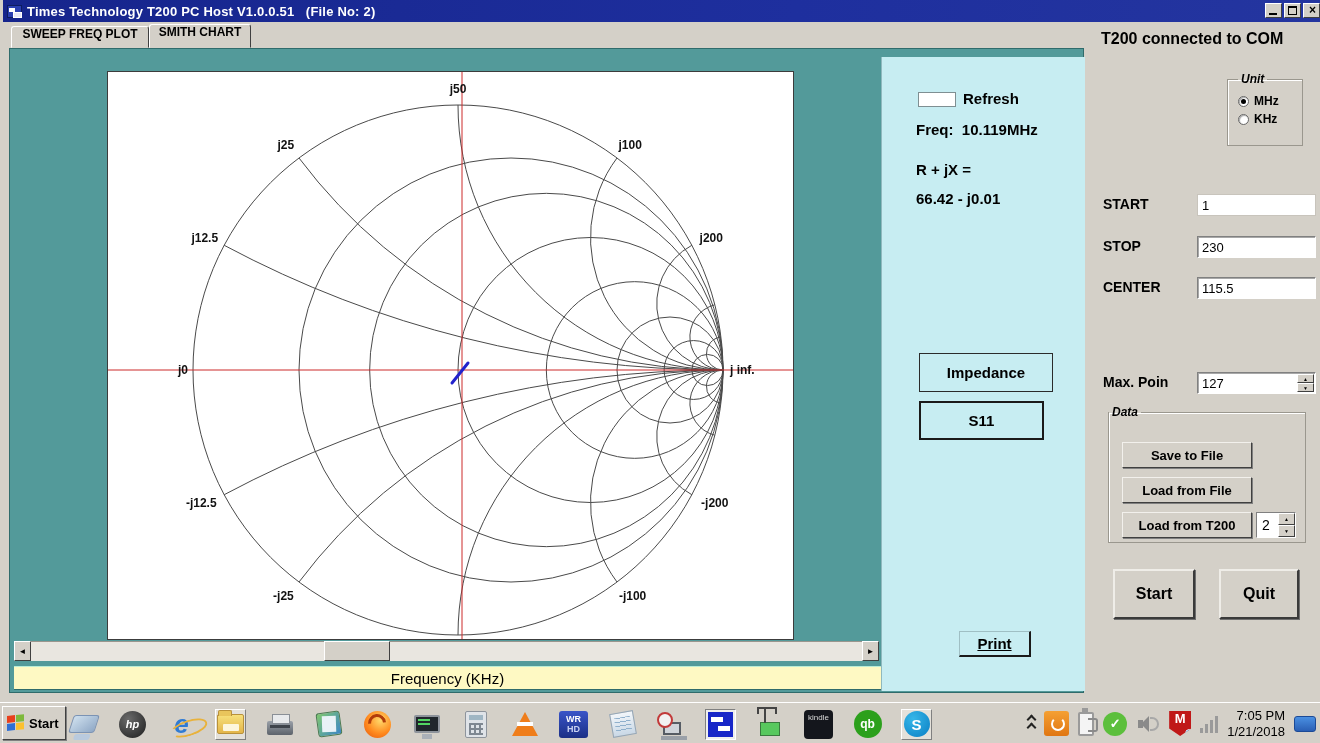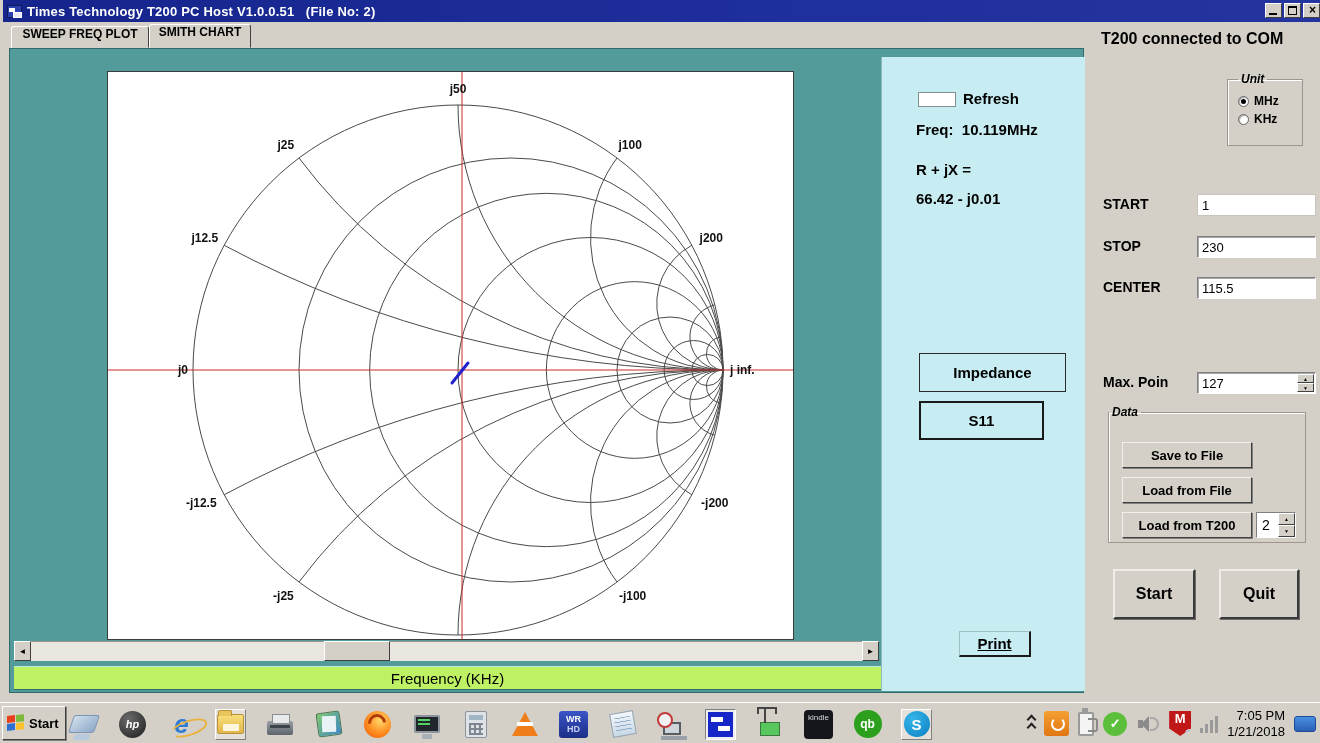--- a/index.html
+++ b/index.html
@@ -50,31 +50,31 @@
              background:#e9e6e0; box-shadow:inset 1px 1px 0 #9a968e; }
   .sb-btn { position:absolute; top:0; width:17px; height:20px; background:#d4d0c8;
             border:1px solid; border-color:#fff #404040 #404040 #fff;
             font-size:8px; color:#000; display:flex; align-items:center; justify-content:center; }
   #sb-left { left:0; } #sb-right { right:0; }
   #sb-thumb { position:absolute; left:310px; top:0; width:66px; height:20px; background:#d4d0c8;
               border:1px solid; border-color:#fff #404040 #404040 #fff; }
 
   
   #freq-bar { position:absolute; left:4px; top:617px; width:867px; height:24px;
-              background:#bef264; border-top:1px solid #b9ecd6; border-bottom:1px solid #2f6b6b;
+              background:#fef9c3; border-top:1px solid #b9ecd6; border-bottom:1px solid #2f6b6b;
               display:flex; align-items:center; justify-content:center;
               font-size:15px; color:#000; }
 
   
   #readout { position:absolute; left:871px; top:8px; width:204px; height:634px;
              background:#c7edf2; border-left:1px solid #8fb9be; }
   .ro-text { position:absolute; color:#000; font-weight:bold; font-size:15px; white-space:pre; }
   #refresh-box { position:absolute; left:36px; top:35px; width:38px; height:15px;
                  background:#fff; border:1px solid #7f8f92; }
-  #impedance-btn { position:absolute; left:37px; top:296px; width:147px; height:39px;
+  #impedance-btn { position:absolute; left:37px; top:296px; width:134px; height:39px;
                    background:#c7edf2; border:1px solid #2b2b2b;
                    font-weight:bold; font-size:15px; color:#000;
                    display:flex; align-items:center; justify-content:center; }
   #s11-btn { position:absolute; left:37px; top:344px; width:125px; height:39px;
              background:#c7edf2; border:2px solid #1a1a1a;
              font-weight:bold; font-size:15px; color:#000;
              display:flex; align-items:center; justify-content:center; }
   #print-btn { position:absolute; left:77px; top:574px; width:72px; height:26px;
                background:#c7edf2; border-top:1px solid #9fbfc4; border-left:1px solid #9fbfc4;
                border-bottom:2px solid #1a1a1a; border-right:2px solid #1a1a1a;

